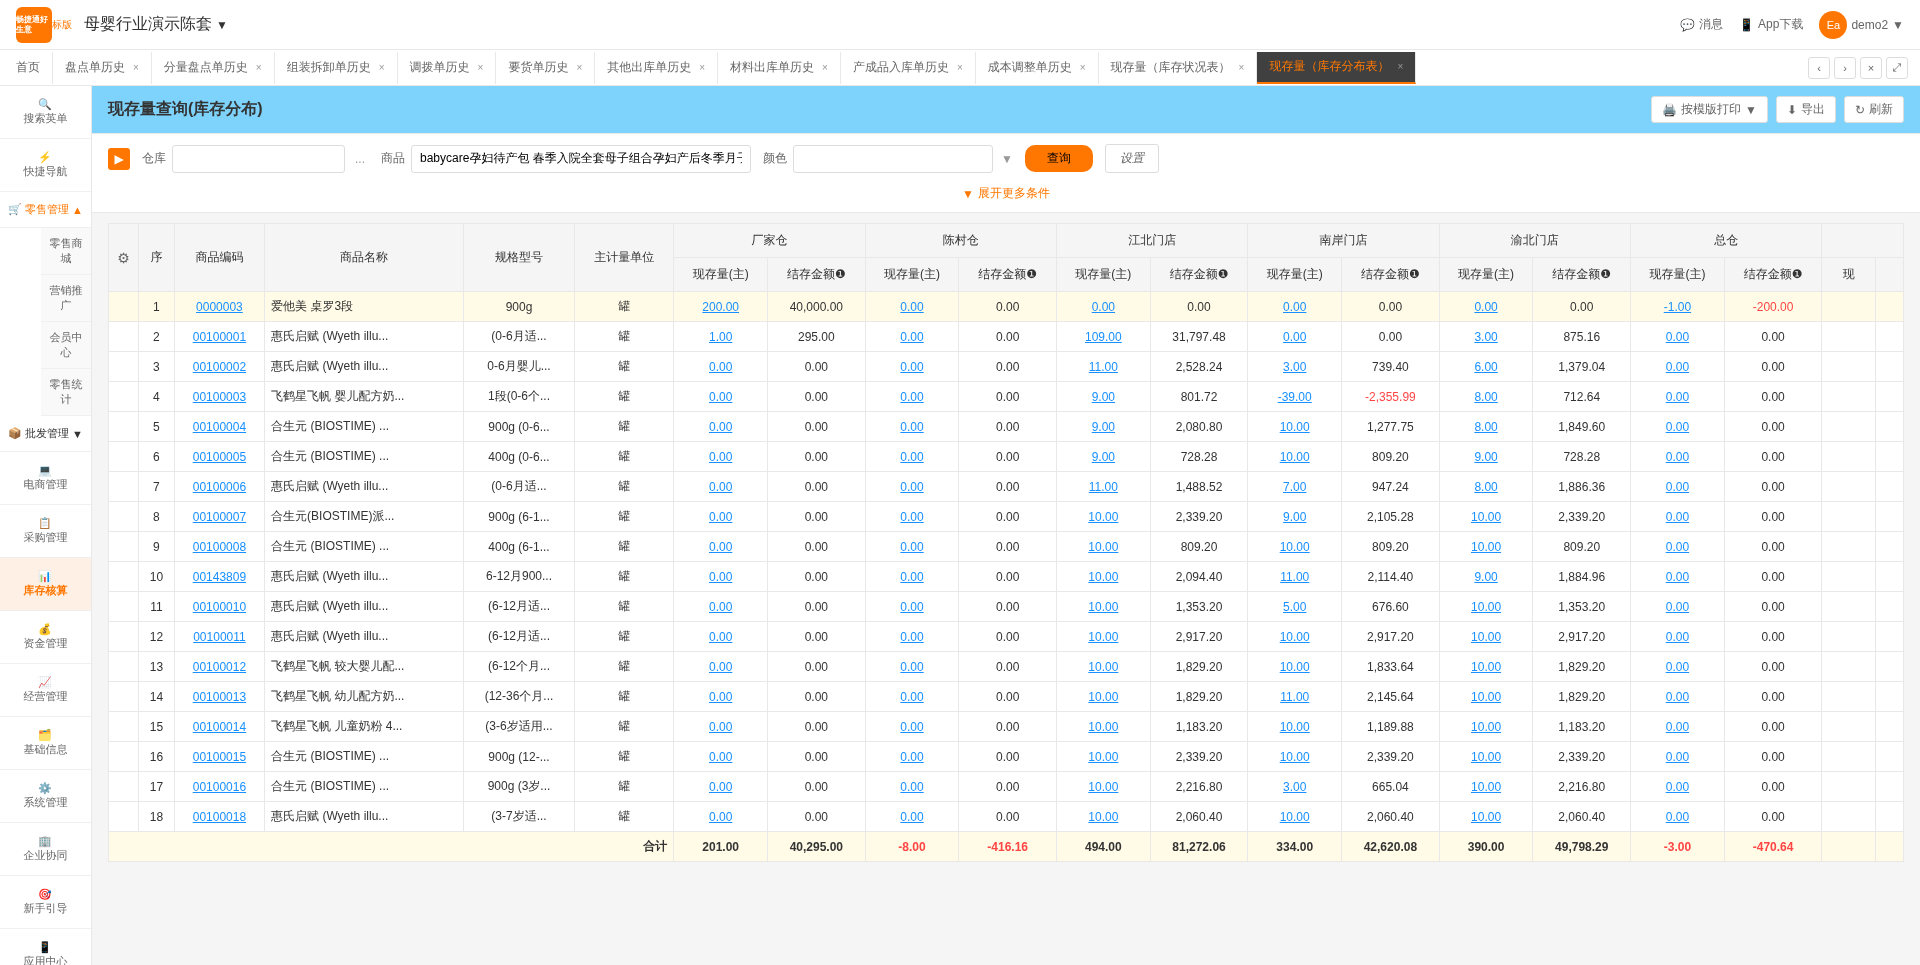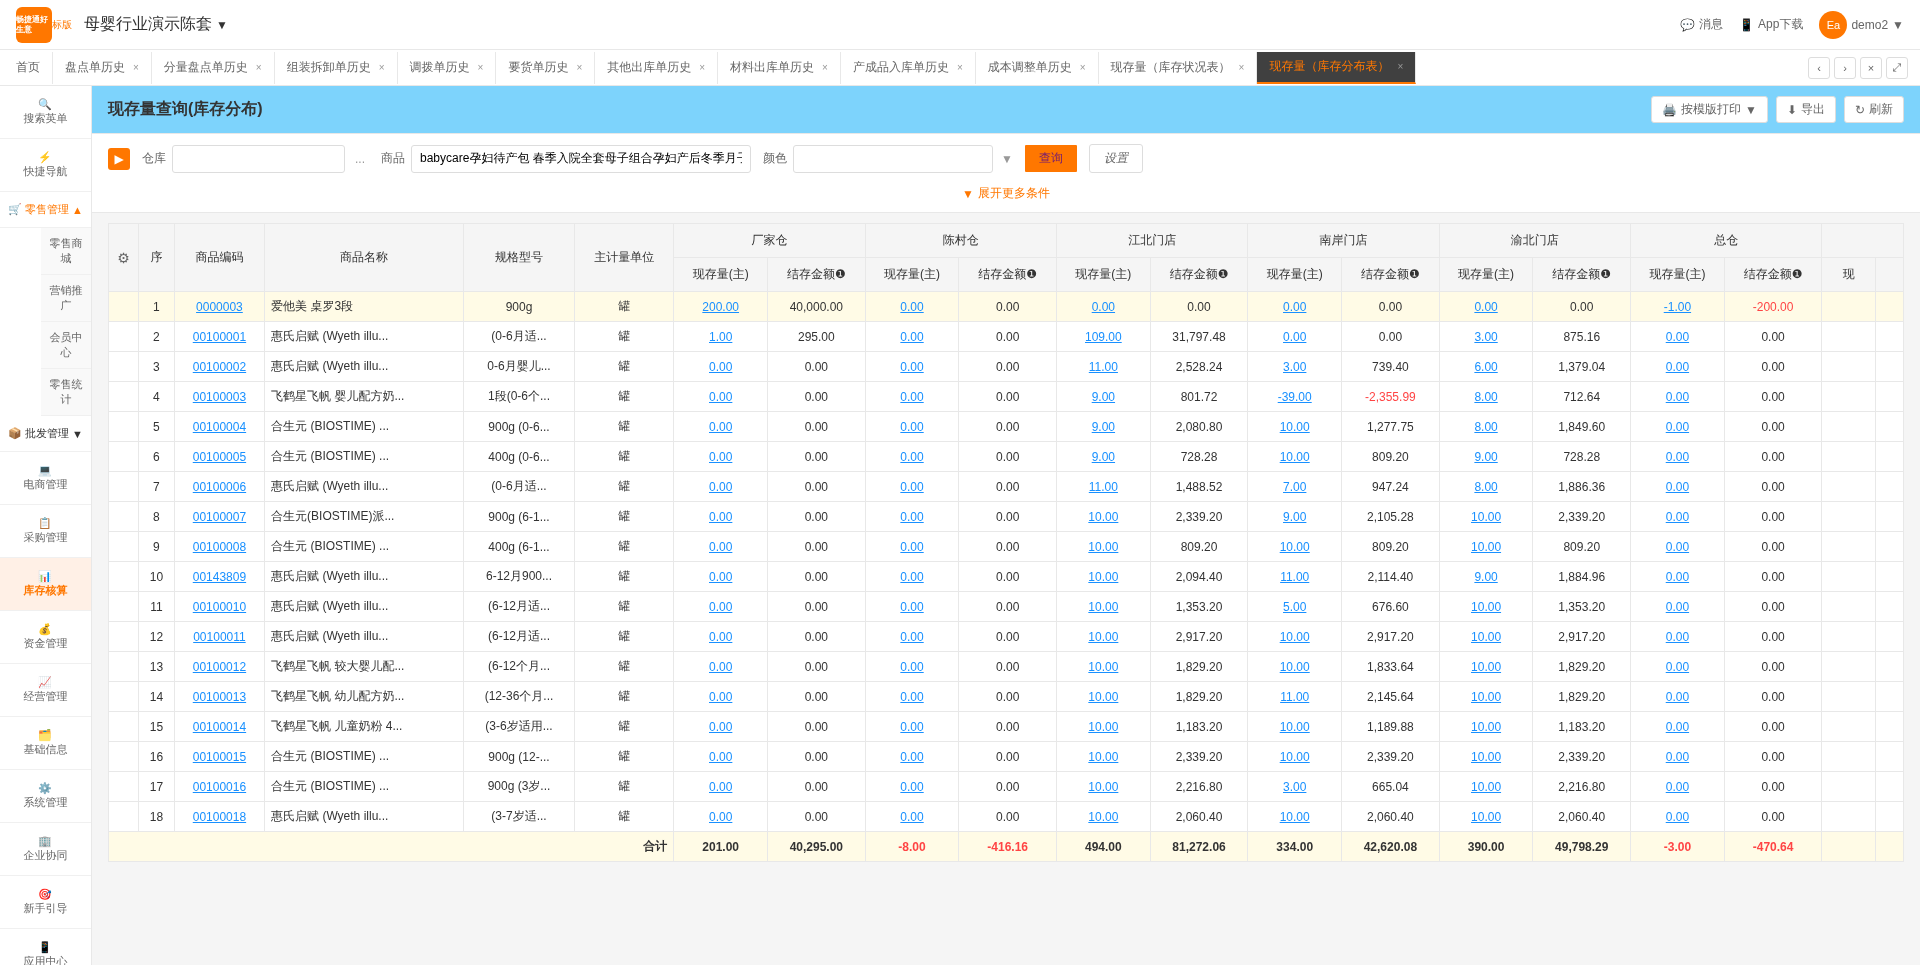--- a/index.html
+++ b/index.html
@@ -46,21 +46,21 @@
     .btn-default { background: #fff; color: #666; border: 1px solid #ddd; padding: 5px 14px; border-radius: 3px; cursor: pointer; font-size: 12px; font-style: italic; }
     
     
     .filter-area { background: #fff; padding: 10px 16px; border-bottom: 1px solid #e8e8e8; }
     .filter-row { display: flex; align-items: center; gap: 12px; flex-wrap: wrap; }
     .filter-item { display: flex; align-items: center; gap: 6px; }
     .filter-label { color: #666; font-size: 12px; white-space: nowrap; }
     .filter-input { height: 28px; border: 1px solid #ddd; border-radius: 3px; padding: 0 8px; font-size: 12px; min-width: 120px; }
     .filter-input-long { min-width: 340px; }
     .expand-btn { display: flex; align-items: center; gap: 4px; color: #ff7700; cursor: pointer; font-size: 12px; margin-top: 6px; }
-    .orange-btn { background: #ff7700; color: #701a75; border: none; padding: 5px 14px; border-radius: 1px; cursor: pointer; font-size: 12px; }
+    .orange-btn { background: #ff7700; color: #000000; border: none; padding: 5px 22px; border-radius: 10px; cursor: pointer; font-size: 12px; }
     .filter-more-row { display: flex; justify-content: center; margin-top: 6px; }
     .arrow-btn { width: 22px; height: 22px; background: #ff7700; border-radius: 3px; display: flex; align-items: center; justify-content: center; color: #fff; cursor: pointer; font-size: 12px; align-self: center; }
     .dots-btn { color: #999; cursor: pointer; padding: 0 4px; }
     
     
     .table-container { flex: 1; overflow: auto; padding: 10px 16px; }
     .data-table { width: 100%; border-collapse: collapse; background: #fff; font-size: 12px; }
     .data-table th { background: #f5f5f5; padding: 8px 6px; text-align: center; border: 1px solid #e8e8e8; font-weight: normal; color: #333; white-space: nowrap; }
     .data-table td { padding: 6px 6px; text-align: center; border: 1px solid #e8e8e8; white-space: nowrap; }
     .data-table .highlight { color: #ff4444; }

